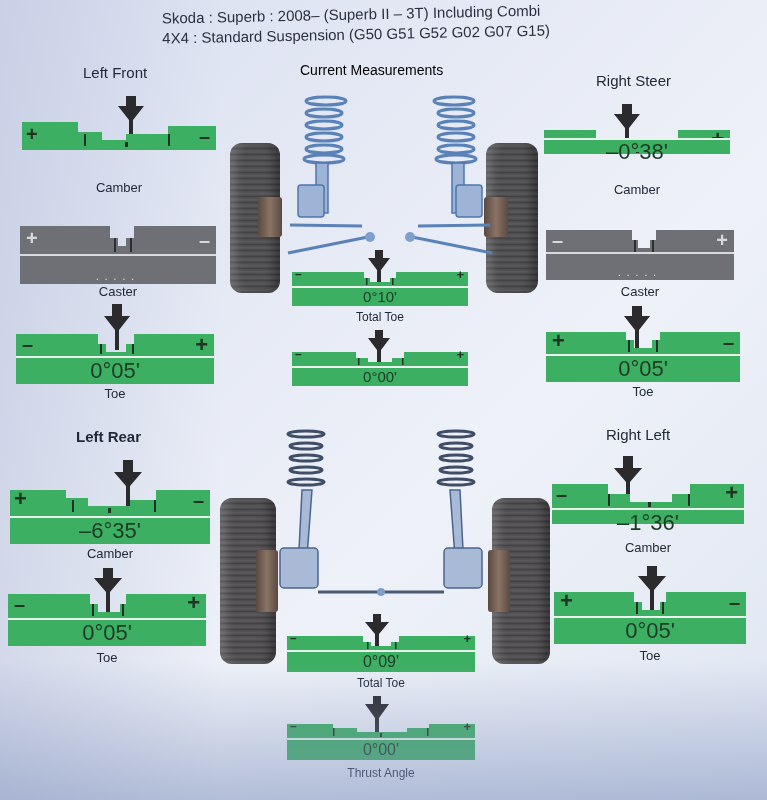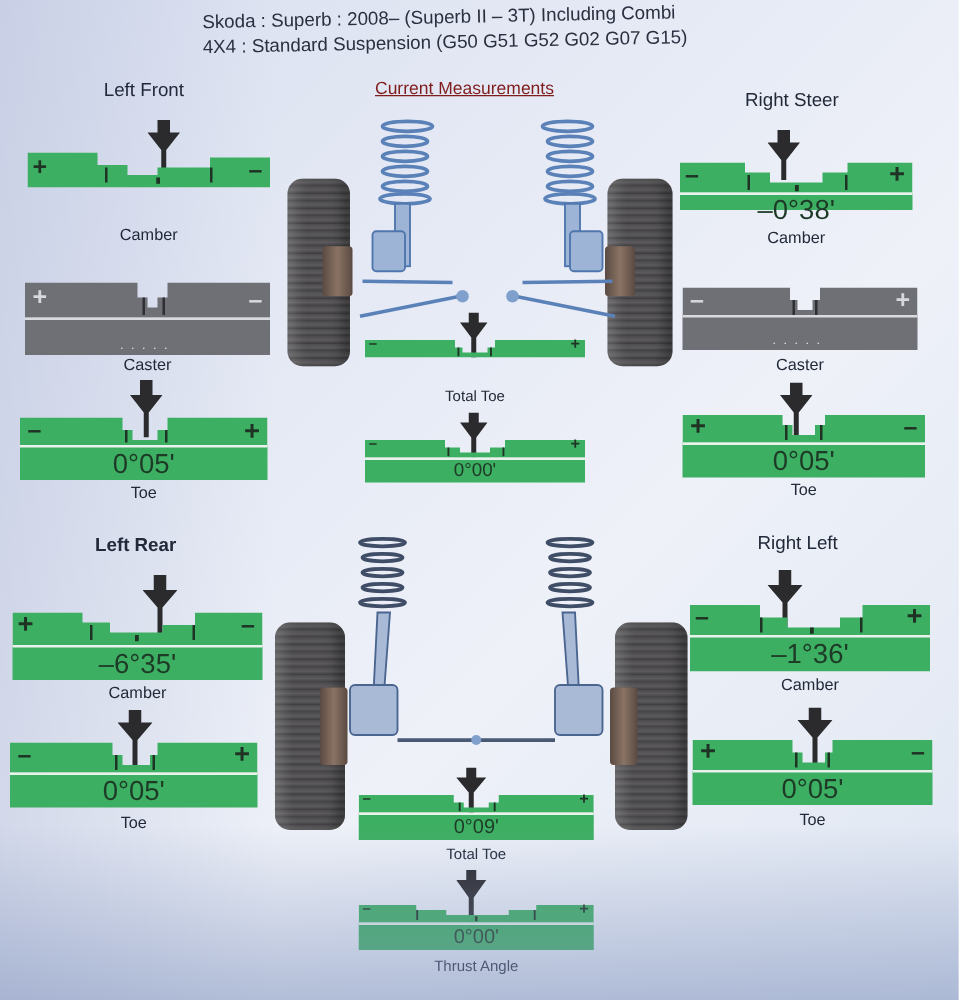--- a/index.html
+++ b/index.html
@@ -21,21 +21,21 @@
     pointer-events: none;
   }
   .header {
     position: absolute; left: 162px; top: 4px; width: 440px;
     font-size: 15px; line-height: 20px; color: #2a3040;
     transform: rotate(-1.2deg);
   }
   .header div { white-space: nowrap; }
   .abs { position: absolute; }
   .section-title { font-size: 15px; color: #222a3a; white-space: nowrap; }
-  .current-title { font-size: 14px; color: #7f1d1d; white-space: nowrap; text-decoration: underline; }
+  .current-title { font-size: 14px; color: #000000; white-space: nowrap; }
 
   
   .gauge { position: absolute; }
   .gauge .scale { position: absolute; left: 0; right: 0; top: 0; height: 28px; }
   .gauge .readout {
     position: absolute; left: 0; right: 0; bottom: 0;
     background: #3daf62; border-top: 2px solid #e9f2ec;
     text-align: center; color: #1d3a26;
   }
   .gauge.grey .readout { background: #6e7076; border-top-color: #d8dade; }
@@ -200,21 +200,21 @@
       <polygon points="8,0 18,0 18,10 26,10 15,24 15,40 11,40 11,24 0,10 8,10" fill="#2b2b2e"></polygon>
     </svg>
   <svg class="scale" width="186" height="24" viewBox="0 0 186 24" preserveAspectRatio="none" style="height:24px;">
     <path d="M0,0 H52 V8 H72 V16 H114 V8 H134 V0 H186 V24 H0 Z" fill="#3daf62"></path>
     <rect x="54" y="10" width="2" height="12" fill="#1e3324"></rect>
       <rect x="132" y="10" width="2" height="12" fill="#1e3324"></rect>
     <rect x="92" y="18" width="3" height="5" fill="#1e3324"></rect>
   </svg>
   <span class="sign" style="left:4px; top:0px; font-size:20px;">–</span>
   <span class="sign" style="right:6px; top:-2px; font-size:22px;">+</span>
-  <div class="readout" style="top:24px; height:14px; font-size:22px; line-height:24px;">–0°38'</div>
+  <div class="readout" style="top:8px; height:14px; font-size:22px; line-height:24px;">–0°38'</div>
   <div class="caption" style="top:52px;">Camber</div>
 </div>
 
 <div class="gauge grey" style="left:546px; top:230px; width:188px; height:76px;">
   <svg class="scale" width="188" height="22" viewBox="0 0 188 22" preserveAspectRatio="none" style="height:22px;">
     <path d="M0,0 H86 V10 H92 V18 H104 V10 H110 V0 H188 V22 H0 Z" fill="#6e7076"></path>
     <rect x="88" y="10" width="2" height="12" fill="#2e2f33"></rect>
       <rect x="106" y="10" width="2" height="12" fill="#2e2f33"></rect>
   </svg>
   <span class="sign" style="left:6px; top:0px; font-size:20px;">–</span>
@@ -244,20 +244,21 @@
   <svg class="pointer" style="left:76px; top:-22px;" width="22" height="36">
       <polygon points="7,0 15,0 15,8 22,8 13,20 13,36 9,36 9,20 0,8 7,8" fill="#2b2b2e"></polygon>
     </svg>
   <svg class="scale" width="176" height="14" viewBox="0 0 176 14" preserveAspectRatio="none" style="height:14px;">
     <path d="M0,0 H72 V6 H78 V10 H98 V6 H104 V0 H176 V14 H0 Z" fill="#3daf62"></path>
     <rect x="74" y="6" width="1.5" height="7" fill="#1e3324"></rect>
       <rect x="100" y="6" width="1.5" height="7" fill="#1e3324"></rect>
   </svg>
   <span class="sign" style="left:3px; top:-4px; font-size:12px;">–</span>
   <span class="sign" style="right:4px; top:-4px; font-size:13px;">+</span>
+  <div class="readout" style="top:14px; height:20px; font-size:15px; line-height:18px;">0°10'</div>
   <div class="caption" style="top:38px; font-size:12px;">Total Toe</div>
 </div>
 
 <div class="gauge" style="left:292px; top:352px; width:176px; height:54px;">
   <svg class="pointer" style="left:76px; top:-22px;" width="22" height="36">
       <polygon points="7,0 15,0 15,8 22,8 13,20 13,36 9,36 9,20 0,8 7,8" fill="#2b2b2e"></polygon>
     </svg>
   <svg class="scale" width="176" height="14" viewBox="0 0 176 14" preserveAspectRatio="none" style="height:14px;">
     <path d="M0,0 H64 V6 H76 V10 H100 V6 H112 V0 H176 V14 H0 Z" fill="#3daf62"></path>
     <rect x="66" y="6" width="1.5" height="7" fill="#1e3324"></rect>
@@ -304,21 +305,21 @@
       <polygon points="9,0 19,0 19,12 28,12 16,26 16,46 12,46 12,26 0,12 9,12" fill="#2b2b2e"></polygon>
     </svg>
   <svg class="scale" width="192" height="24" viewBox="0 0 192 24" preserveAspectRatio="none" style="height:24px;">
     <path d="M0,0 H56 V10 H78 V18 H120 V10 H138 V0 H192 V24 H0 Z" fill="#3daf62"></path>
     <rect x="56" y="10" width="2" height="12" fill="#1e3324"></rect>
       <rect x="136" y="10" width="2" height="12" fill="#1e3324"></rect>
     <rect x="96" y="18" width="3" height="5" fill="#1e3324"></rect>
   </svg>
   <span class="sign" style="left:4px; top:0px; font-size:20px;">–</span>
   <span class="sign" style="right:6px; top:-2px; font-size:22px;">+</span>
-  <div class="readout" style="top:24px; height:29px; font-size:22px; line-height:26px;">–1°36'</div>
+  <div class="readout" style="top:24px; height:16px; font-size:22px; line-height:26px;">–1°36'</div>
   <div class="caption" style="top:56px;">Camber</div>
 </div>
 
 <div class="gauge" style="left:554px; top:592px; width:192px; height:72px;">
   <svg class="pointer" style="left:84px; top:-26px;" width="28" height="46">
       <polygon points="9,0 19,0 19,10 28,10 16,24 16,46 12,46 12,24 0,10 9,10" fill="#2b2b2e"></polygon>
     </svg>
   <svg class="scale" width="192" height="24" viewBox="0 0 192 24" preserveAspectRatio="none" style="height:24px;">
     <path d="M0,0 H80 V10 H88 V18 H106 V10 H112 V0 H192 V24 H0 Z" fill="#3daf62"></path>
     <rect x="82" y="10" width="2" height="12" fill="#1e3324"></rect>

